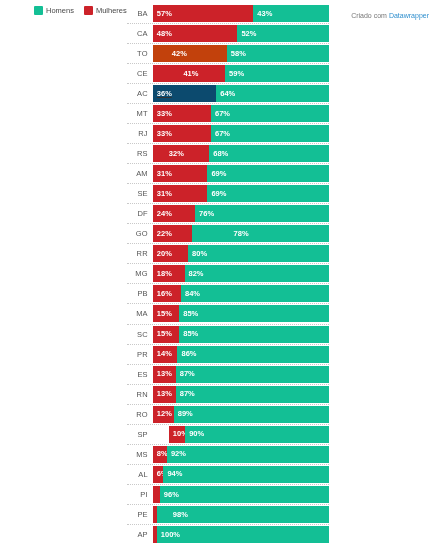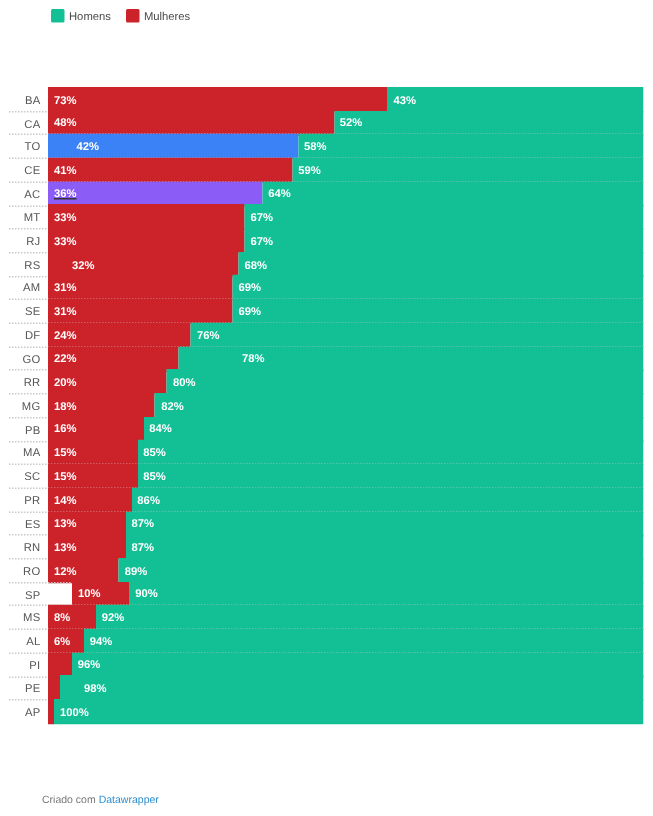--- a/index.html
+++ b/index.html
@@ -13,22 +13,21 @@
     font-family: "Liberation Sans", sans-serif;
     color: #333333;
     overflow: hidden;
   }
   .chart-wrap {
     width: 435px;
     height: 544px;
     box-sizing: border-box;
     padding: 4px 6px 0 6px;
     display: flex;
-    flex-direction: column;
-    gap: 40px;
+    flex-direction: row;
   }
   
   .legend {
     display: flex;
     align-items: center;
     gap: 10px;
     padding-left: 28px;
     height: 13px;
     margin-bottom: 2px;
   }
@@ -138,64 +137,64 @@
       <span class="legend-swatch" style="background: rgb(204, 34, 41);"></span>
       <span class="legend-label">Mulheres</span>
     </div>
   </div>
 
   <div class="rows" id="rows">
       <div class="row">
         <div class="row-label">BA</div>
         <div class="bar-track">
           <div class="seg seg-women" style="width: 57%; background: rgb(204, 34, 41);">
-            <span class="seg-value">73%</span>
+            <span class="seg-value">57%</span>
           </div>
           <div class="seg seg-men" style="width: 43%; background: rgb(19, 191, 149);">
             <span class="seg-value">43%</span>
           </div>
         </div>
       </div>
       <div class="row">
         <div class="row-label">CA</div>
         <div class="bar-track">
           <div class="seg seg-women" style="width: 48%; background: rgb(204, 34, 41);">
             <span class="seg-value">48%</span>
           </div>
           <div class="seg seg-men" style="width: 52%; background: rgb(19, 191, 149);">
             <span class="seg-value">52%</span>
           </div>
         </div>
       </div>
       <div class="row">
         <div class="row-label">TO</div>
         <div class="bar-track">
-          <div class="seg seg-women" style="width: 42%; background: #3b82f6; padding-left: 19px;">
+          <div class="seg seg-women" style="width: 42%; background: #c2410c; padding-left: 19px;">
             <span class="seg-value">42%</span>
           </div>
           <div class="seg seg-men" style="width: 58%; background: rgb(19, 191, 149);">
             <span class="seg-value">58%</span>
           </div>
         </div>
       </div>
       <div class="row">
         <div class="row-label">CE</div>
         <div class="bar-track">
-          <div class="seg seg-women" style="width: 41%; background: rgb(204, 34, 41);">
+          <div class="seg seg-women" style="width: 41%; background: rgb(204, 34, 41); justify-content: center;">
             <span class="seg-value">41%</span>
           </div>
           <div class="seg seg-men" style="width: 59%; background: rgb(19, 191, 149);">
             <span class="seg-value">59%</span>
           </div>
         </div>
       </div>
       <div class="row">
         <div class="row-label">AC</div>
         <div class="bar-track">
-          <div class="seg seg-women" style="width: 36%; background: #8b5cf6; text-decoration: underline;">
+          <div class="seg seg-women" style="width: 36%; background: #0c4a6e; text-decoration: underline;">
             <span class="seg-value">36%</span>
           </div>
           <div class="seg seg-men" style="width: 64%; background: rgb(19, 191, 149);">
             <span class="seg-value">64%</span>
           </div>
         </div>
       </div>
       <div class="row">
         <div class="row-label">MT</div>
         <div class="bar-track">

